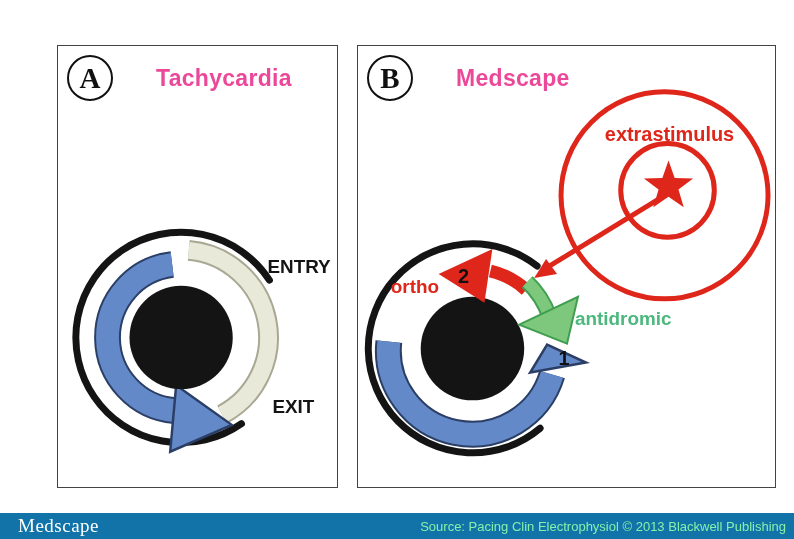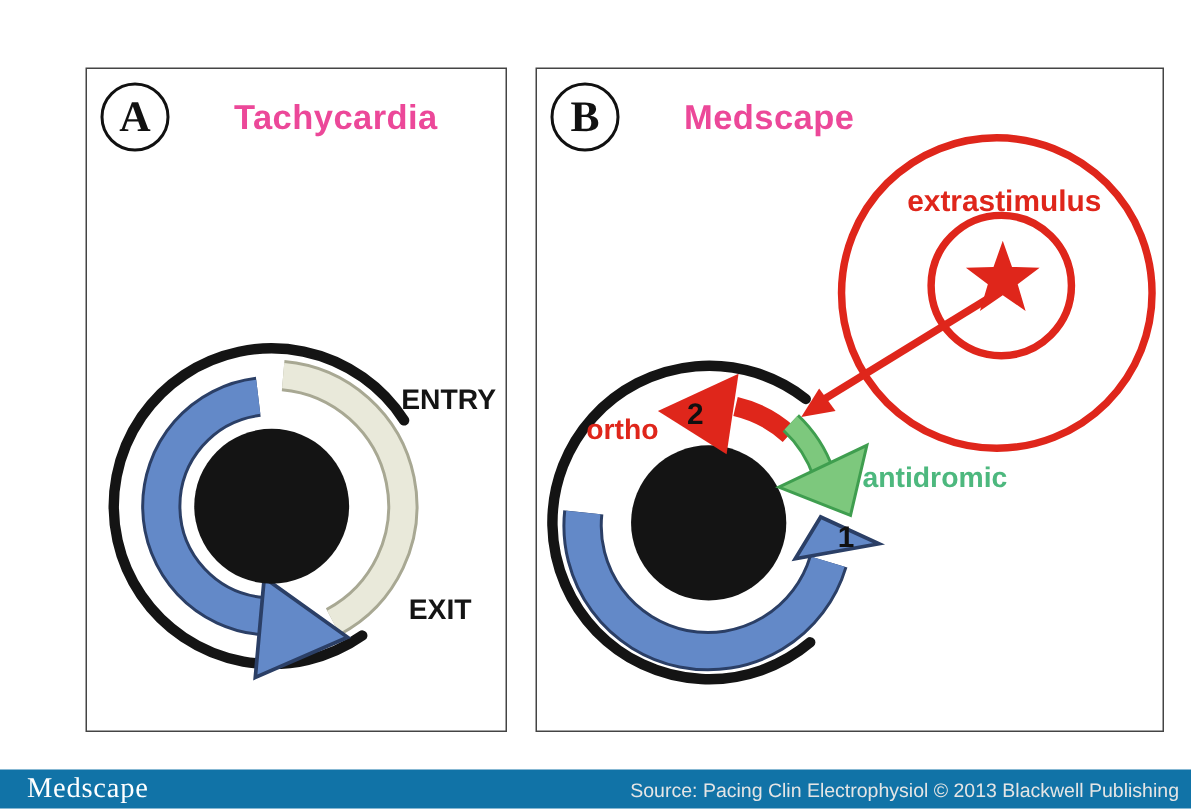--- a/index.html
+++ b/index.html
@@ -16,21 +16,21 @@
   .panel svg{position:absolute;left:0;top:0;width:100%;height:100%;}
   svg text{font-family:"Liberation Sans",sans-serif;font-weight:bold;}
   .lbl-black{font-size:19px;fill:#141414;}
   .lbl-color{font-size:19px;}
   .lbl-extra{font-size:20px;}
   .step-num{font-size:20px;fill:#101010;}
   .footer{position:absolute;left:0;top:513px;width:794px;height:26px;
           display:flex;align-items:center;justify-content:space-between;
           padding:0 8px 0 18px;box-sizing:border-box;}
   .brand{font-family:"Liberation Serif",serif;font-size:19px;color:#ffffff;letter-spacing:0.5px;}
-  .source{font-size:13px;color:#e5e5e5;}
+  .source{font-size:13px;color:#86efac;}
 </style>
 </head>
 <body>
 
 <div class="panel" id="panel-a">
   <svg viewBox="0 0 281 443">
 
     <path d="M 212.9 235.3 A 106 106 0 1 0 184.8 379.8" fill="none" stroke-width="7" stroke-linecap="round" stroke="#141414"></path>
 
     <path d="M 131.7 205.3 A 88 88 0 0 1 165.3 370.7" fill="none" stroke-width="21" stroke="#a8a893"></path>

